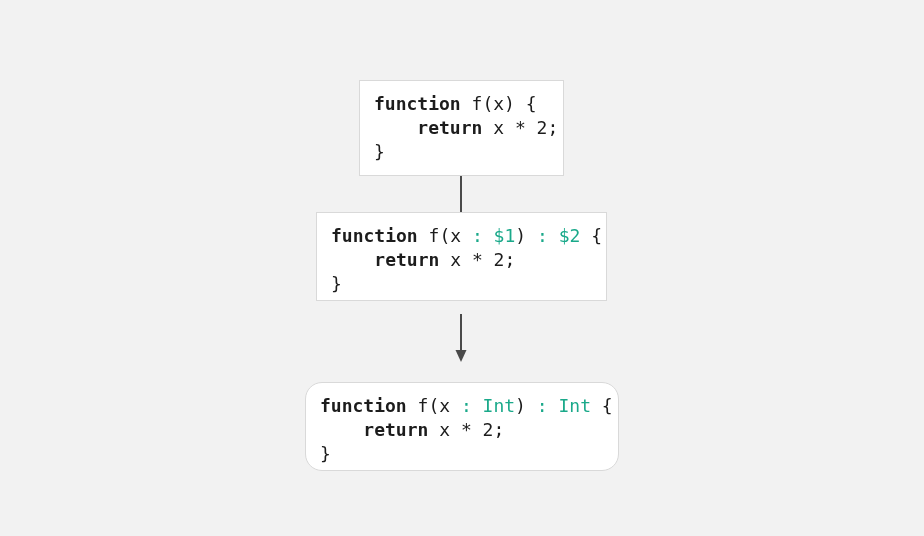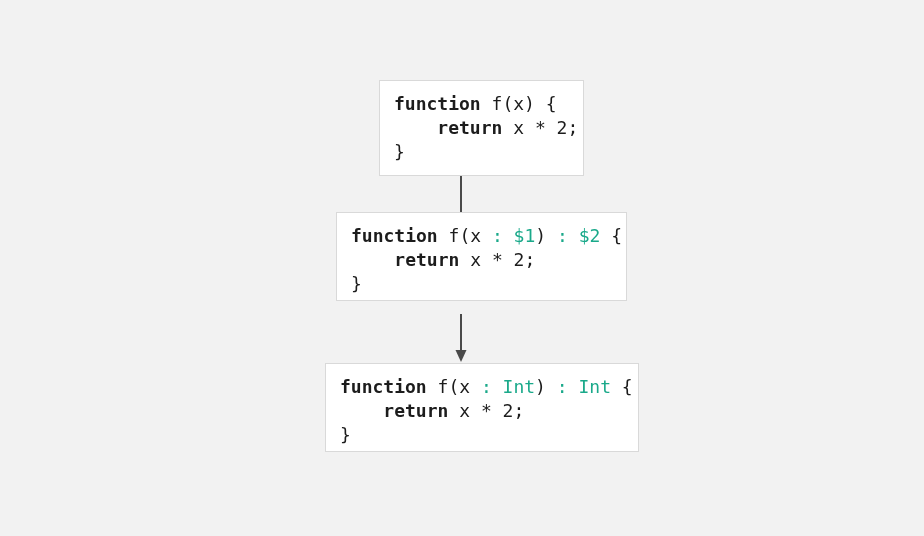--- a/index.html
+++ b/index.html
@@ -25,27 +25,26 @@
     background: #ffffff;
     border: 1px solid #d9d9d9;
     box-sizing: border-box;
     padding: 11px 14px 12px 14px;
     font-family: "DejaVu Sans Mono", monospace;
     font-size: 18px;
     line-height: 24px;
     color: #1c1c1c;
     white-space: pre;
     letter-spacing: 0;
-    margin-left: 20px;
   }
 
   
   #box-1 { left: 359px; top: 80px;  width: 205px; height: 96px; }
   #box-2 { left: 316px; top: 212px; width: 291px; height: 89px; }
-  #box-3 { left: 305px; top: 363px; width: 314px; height: 89px; }
+  #box-3 { left: 305px; top: 382px; width: 314px; height: 89px; border-radius: 17px; }
 
   .code-line { display: block; }
 
   .kw   { font-weight: bold; color: #1c1c1c; }
   .plain{ font-weight: normal; color: #1c1c1c; }
   .type { font-weight: normal; color: #1aa98a; }
   .colon{ font-weight: normal; color: #1aa98a; }
 
   .arrow {
     position: absolute;

